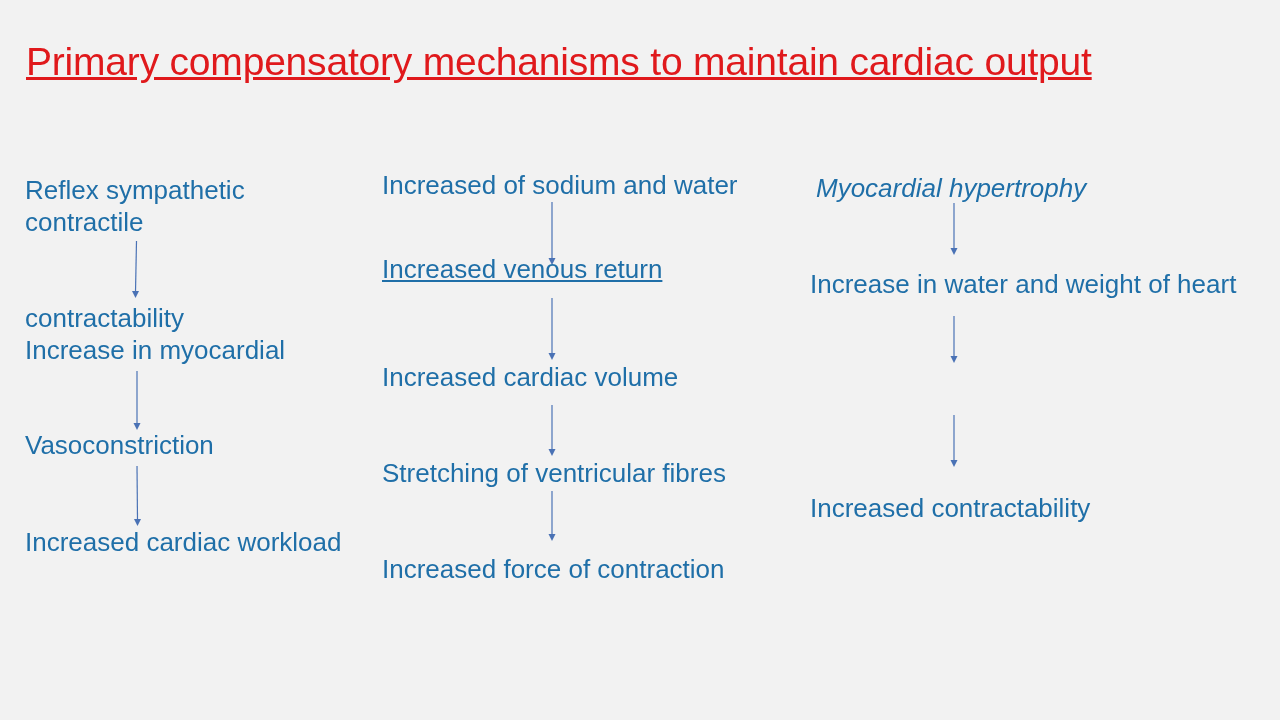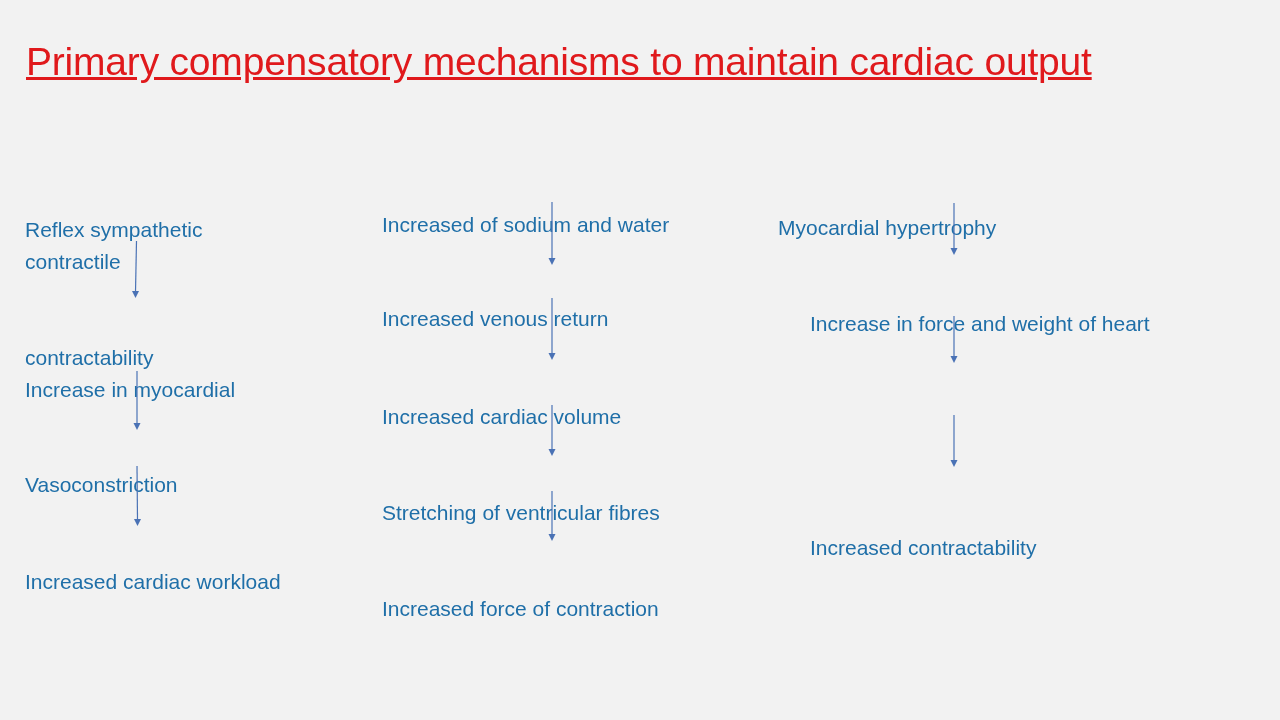--- a/index.html
+++ b/index.html
@@ -15,25 +15,24 @@
       left: 26px; top: 40px;
       width: 1240px;
       font-size: 39px;
       color: #e0191c;
       white-space: nowrap;
       letter-spacing: -0.2px;
       text-decoration: underline;
     }
     .node {
       position: absolute;
-      font-size: 21px;
+      font-size: 26px;
       line-height: 32px;
       color: #1f6fa8;
       white-space: nowrap;
-      margin-top: 40px;
     }
     .arrow {
       position: absolute;
       width: 10px;
     }
     .arrow svg { display: block; }
   </style>
 </head>
 <body>
 
@@ -78,21 +77,21 @@
   <div>
     <div class="node" style="left:382px; top:169px;">
       <div>Increased of sodium and water</div>
     </div>
     <div class="arrow" style="left:547px; top:202px;">
       <svg width="10" height="64">
           <line x1="5" y1="0" x2="5" y2="57" stroke="#4a72b5" stroke-width="1.2"></line>
           <polygon points="1.5,56 8.5,56 5,63" fill="#4a72b5"></polygon>
         </svg>
     </div>
-    <div class="node" style="left:382px; top:263px;">
+    <div class="node" style="left:382px; top:253px;text-decoration:underline;">
       <div>Increased venous return</div>
     </div>
     <div class="arrow" style="left:547px; top:298px;">
       <svg width="10" height="63">
           <line x1="5" y1="0" x2="5" y2="56" stroke="#4a72b5" stroke-width="1.2"></line>
           <polygon points="1.5,55 8.5,55 5,62" fill="#4a72b5"></polygon>
         </svg>
     </div>
     <div class="node" style="left:382px; top:361px;">
       <div>Increased cardiac volume</div>
@@ -111,31 +110,31 @@
           <line x1="5" y1="0" x2="5" y2="44" stroke="#4a72b5" stroke-width="1.2"></line>
           <polygon points="1.5,43 8.5,43 5,50" fill="#4a72b5"></polygon>
         </svg>
     </div>
     <div class="node" style="left:382px; top:553px;">
       <div>Increased force of contraction</div>
     </div>
   </div>
 
   <div>
-    <div class="node" style="left:778px; top:172px;">
+    <div class="node" style="left:816px; top:172px;font-style:italic;">
       <div>Myocardial  hypertrophy</div>
     </div>
     <div class="arrow" style="left:949px; top:203px;">
       <svg width="10" height="53">
           <line x1="5" y1="0" x2="5" y2="46" stroke="#4a72b5" stroke-width="1.2"></line>
           <polygon points="1.5,45 8.5,45 5,52" fill="#4a72b5"></polygon>
         </svg>
     </div>
     <div class="node" style="left:810px; top:268px;">
-      <div>Increase in force and weight of heart</div>
+      <div>Increase in water and weight of heart</div>
     </div>
     <div class="arrow" style="left:949px; top:316px;">
       <svg width="10" height="48">
           <line x1="5" y1="0" x2="5" y2="41" stroke="#4a72b5" stroke-width="1.2"></line>
           <polygon points="1.5,40 8.5,40 5,47" fill="#4a72b5"></polygon>
         </svg>
     </div>
     <div class="node" style="left:810px; top:364px;">
     </div>
     <div class="arrow" style="left:949px; top:415px;">

